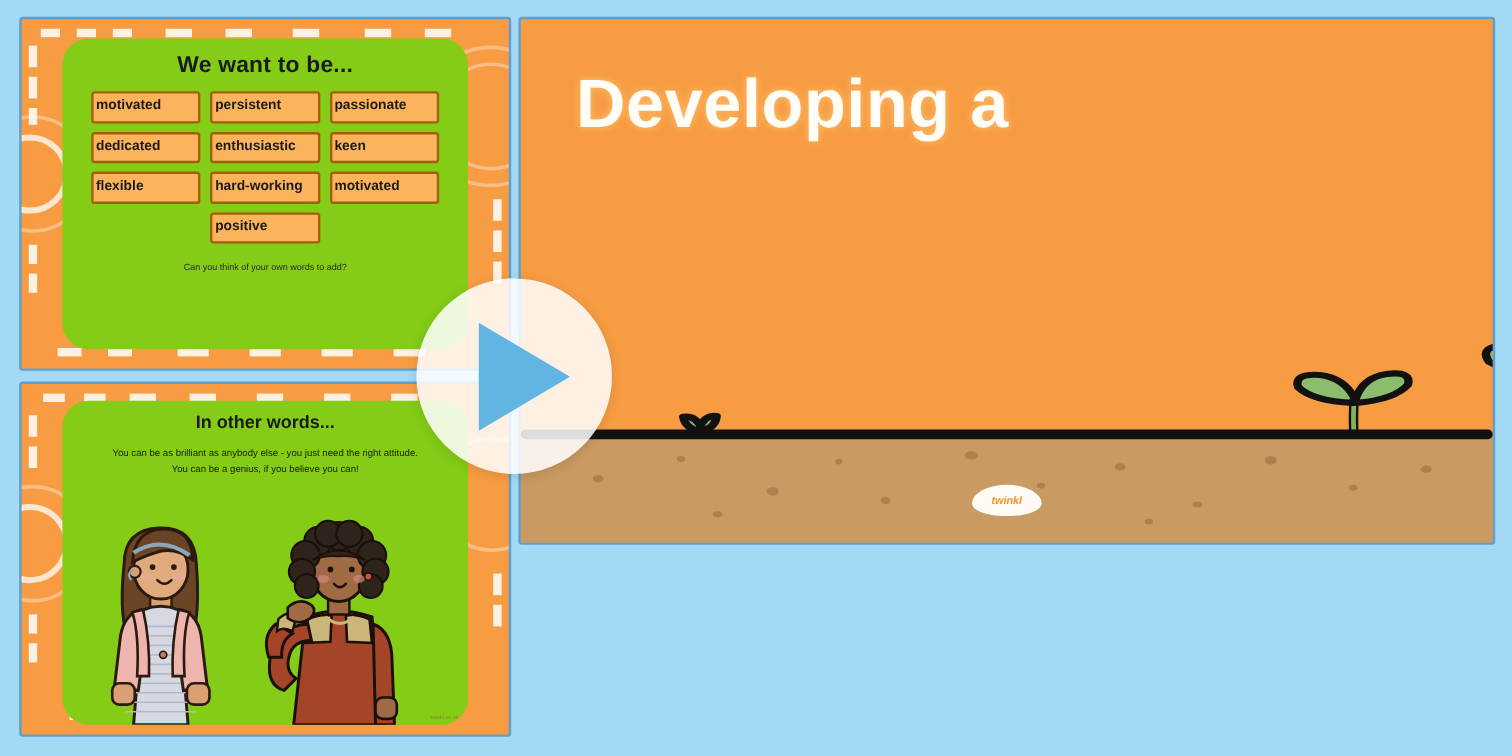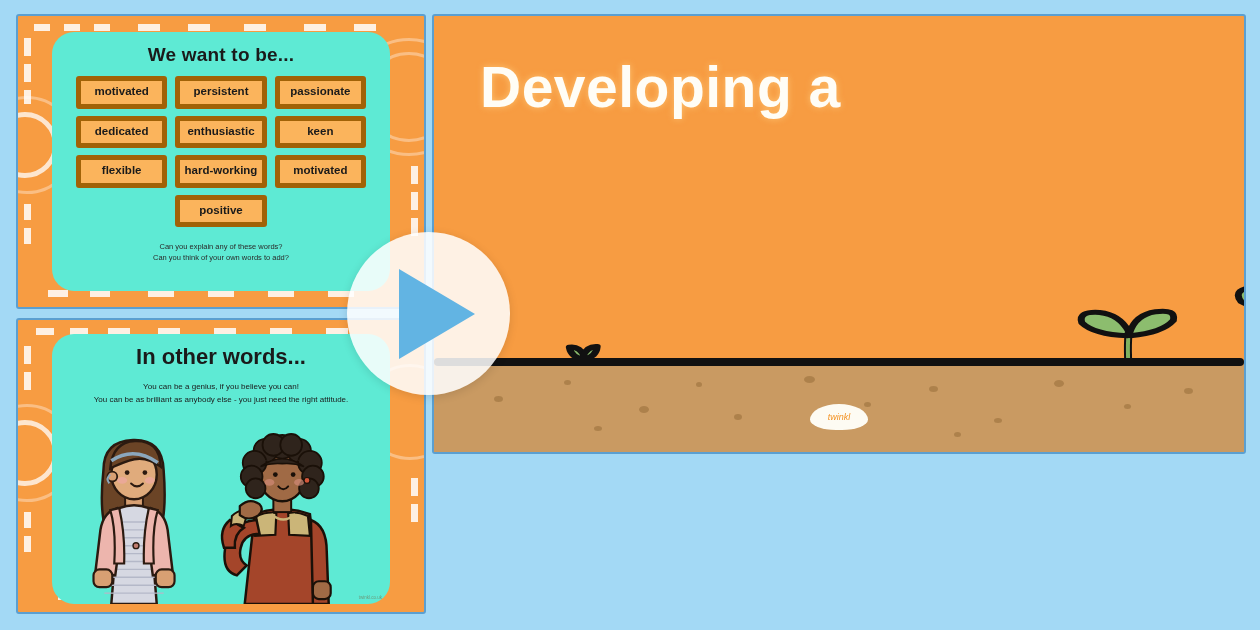--- a/index.html
+++ b/index.html
@@ -33,56 +33,56 @@
     position: absolute;
     border-radius: 50%;
     border: 3px solid rgba(255,255,255,0.35);
   }
   .deco-frame .tooth {
     position: absolute;
     background: rgba(255,255,255,0.85);
   }
   .card {
     position: absolute;
-    background: #5eead4;
+    background: #84cc16;
     border-radius: 22px;
     box-shadow: 0 0 0 0 rgba(0,0,0,0);
   }
 
   
   #thumb1 { left: 16px; top: 14px; width: 410px; height: 295px; border-radius: 3px; }
   #thumb1 .card { left: 34px; top: 16px; right: 34px; bottom: 16px; }
   .t1-title {
     text-align: center; font-weight: bold; color: #1a1a1a;
     font-size: 19px; margin-top: 12px; letter-spacing: .2px;
   }
   .word-grid {
     margin: 10px auto 0; width: 290px;
     display: grid; grid-template-columns: repeat(3, 1fr);
     gap: 7px 8px;
   }
   .word-tile {
-    background: #fbb45c; border: 5px solid #a16207;
-    border-radius: 3px; text-align: center;
+    background: #fbb45c; border: 2px solid #a16207;
+    border-radius: 3px; text-align: left;
     font-size: 11.5px; font-weight: bold; color: #1a1a1a;
     padding: 5px 2px 6px; line-height: 1;
     white-space: nowrap; overflow: hidden;
   }
   .word-tile.solo { grid-column: 2; }
   .t1-footer {
     text-align: center; margin-top: 14px;
     font-size: 7.5px; color: #2a2a2a; line-height: 1.5;
   }
 
   
   #thumb2 { left: 16px; top: 318px; width: 410px; height: 296px; border-radius: 3px; }
   #thumb2 .card { left: 34px; top: 14px; right: 34px; bottom: 8px; }
   .t2-title {
     text-align: center; font-weight: bold; color: #1a1a1a;
-    font-size: 22px; margin-top: 10px;
+    font-size: 15px; margin-top: 10px;
   }
   .t2-banner {
     margin: 9px 14px 0; background: #fbb45c; border: 1px solid #f5a03a;
     border-radius: 2px; text-align: center;
     font-size: 8px; color: #1a1a1a; padding: 6px 4px; line-height: 1.2;
   }
   .t2-body {
     text-align: center; margin: 11px 18px 0;
     font-size: 8px; color: #1a1a1a; line-height: 1.6;
   }
@@ -120,21 +120,21 @@
     position: absolute; left: 376px; bottom: 22px;
     width: 58px; height: 26px;
   }
   .twinkl-logo .cloud {
     position: absolute; inset: 0; background: #fdfbf3;
     border-radius: 50% 50% 45% 45% / 60% 60% 40% 40%;
   }
   .twinkl-logo .txt {
     position: absolute; inset: 0;
     display: flex; align-items: center; justify-content: center;
-    font-size: 9px; font-weight: normal; color: #f39325;
+    font-size: 9px; font-weight: bold; color: #f39325;
     font-style: italic;
   }
 
   
   #play-overlay {
     position: absolute; left: 347px; top: 232px;
     width: 163px; height: 163px; border-radius: 50%;
     background: rgba(255,255,255,0.86);
     box-shadow: 0 2px 10px rgba(0,0,0,.12);
     display: flex; align-items: center; justify-content: center;
@@ -190,21 +190,20 @@
       <div class="word-tile">dedicated</div>
       <div class="word-tile">enthusiastic</div>
       <div class="word-tile">keen</div>
       <div class="word-tile">flexible</div>
       <div class="word-tile">hard-working</div>
       <div class="word-tile">motivated</div>
       <div class="word-tile solo">positive</div>
     </div>
 
     <div class="t1-footer">
-      <div>Can you explain any of these words?</div>
       <div>Can you think of your own words to add?</div>
     </div>
   </div>
 </div>
 
 <div class="slide" id="thumb2">
   <div class="deco-frame">
     <div class="cog" style="left:-26px;top:100px;width:66px;height:66px;"></div>
     <div class="ring" style="left:-40px;top:84px;width:98px;height:98px;"></div>
     <div class="tooth" style="left:6px;top:26px;width:7px;height:18px;"></div>
@@ -224,22 +223,22 @@
     <div class="tooth" style="left:214px;top:272px;width:24px;height:8px;"></div>
     <div class="tooth" style="left:278px;top:272px;width:24px;height:8px;"></div>
     <div class="ring" style="right:-34px;top:44px;width:96px;height:96px;"></div>
     <div class="tooth" style="right:6px;top:158px;width:7px;height:18px;"></div>
     <div class="tooth" style="right:6px;top:184px;width:7px;height:18px;"></div>
   </div>
 
   <div class="card">
     <div class="t2-title">In other words...</div>
     <div class="t2-body">
+      <div>You can be as brilliant as anybody else - you just need the right attitude.</div>
       <div>You can be a genius, if you believe you can!</div>
-      <div>You can be as brilliant as anybody else - you just need the right attitude.</div>
     </div>
 
     <div class="kids">
       <svg viewBox="0 0 342 175" width="100%" height="100%" preserveAspectRatio="xMidYMax meet">
 
         <g>
 
           <path d="M52 40 q0 -30 30 -31 q30 -1 31 31 q3 40 -3 58 l-56 0 q-6 -20 -2 -58 Z" fill="#6b4426" stroke="#2b1a10" stroke-width="2.5"></path>
 
           <rect x="74" y="62" width="18" height="16" fill="#d8a073" stroke="#2b1a10" stroke-width="2"></rect>

